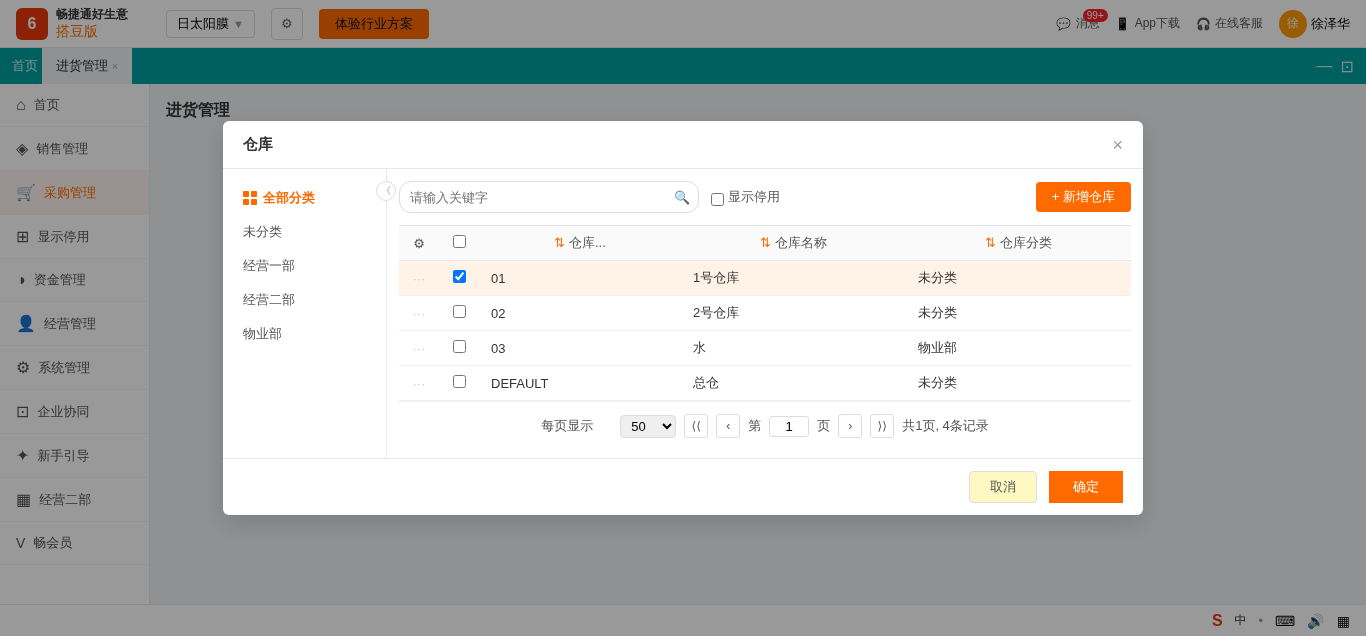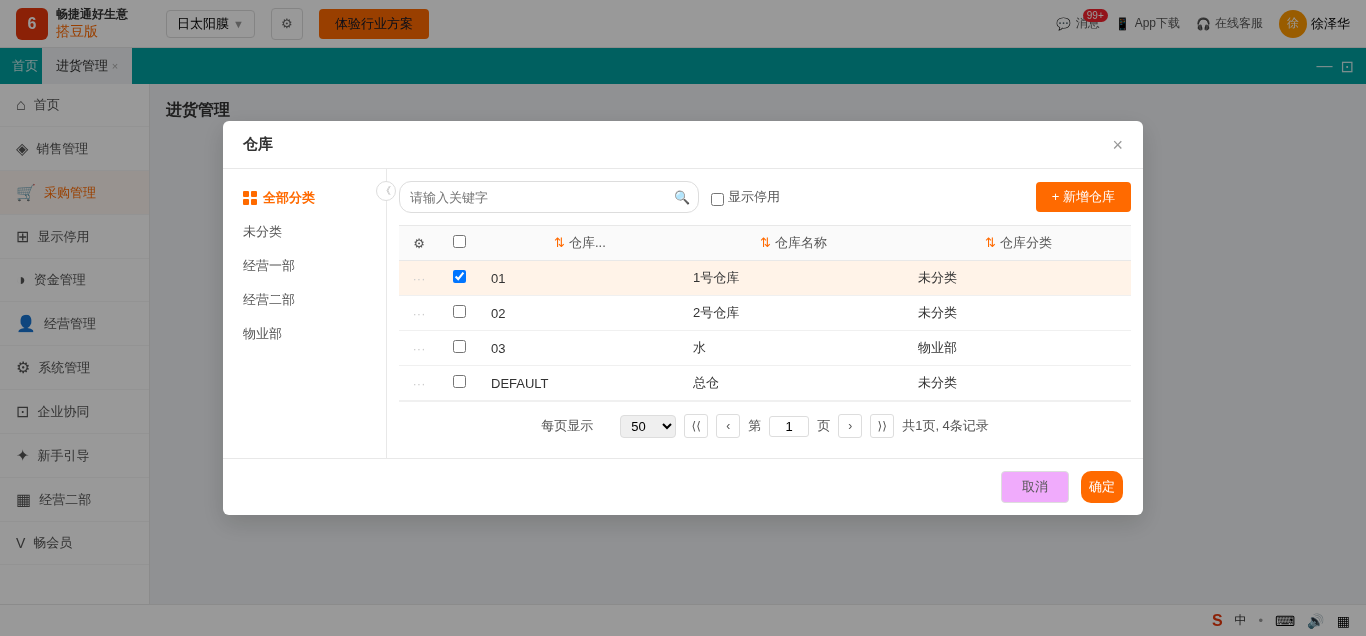--- a/index.html
+++ b/index.html
@@ -318,34 +318,34 @@
 
     
     .modal-footer {
       display: flex;
       justify-content: flex-end;
       gap: 12px;
       padding: 12px 20px;
       border-top: 1px solid #e8e8e8;
     }
     .cancel-btn {
-      background: #f0abfc;
+      background: #fef9c3;
       border: 1px solid #ddd;
       border-radius: 4px;
       padding: 6px 20px;
       cursor: pointer;
       color: #555;
       font-size: 13px;
     }
     .confirm-btn {
       background: #ff6a00;
       color: white;
       border: none;
-      border-radius: 10px;
-      padding: 6px 8px;
+      border-radius: 0;
+      padding: 6px 24px;
       cursor: pointer;
       font-size: 13px;
     }
 
     
     .statusbar {
       position: fixed;
       bottom: 0; left: 0; right: 0;
       height: 32px;
       background: #fff;

